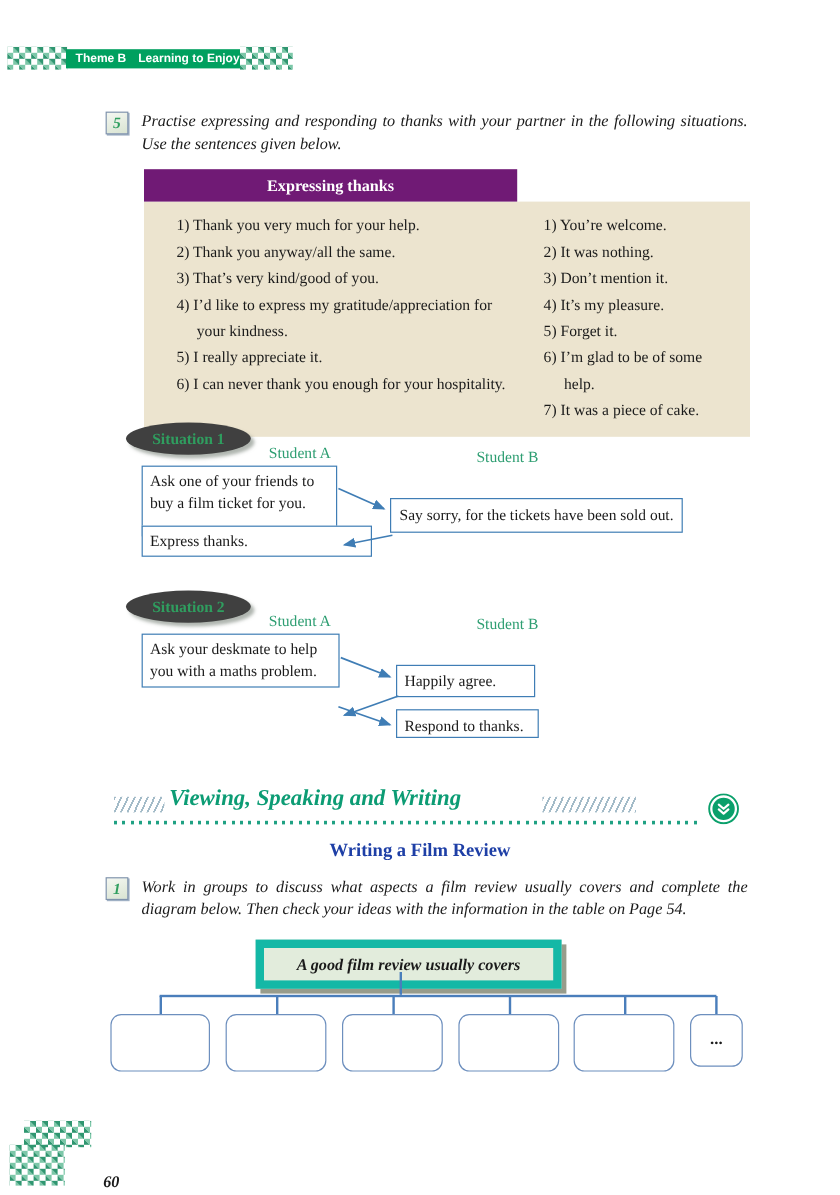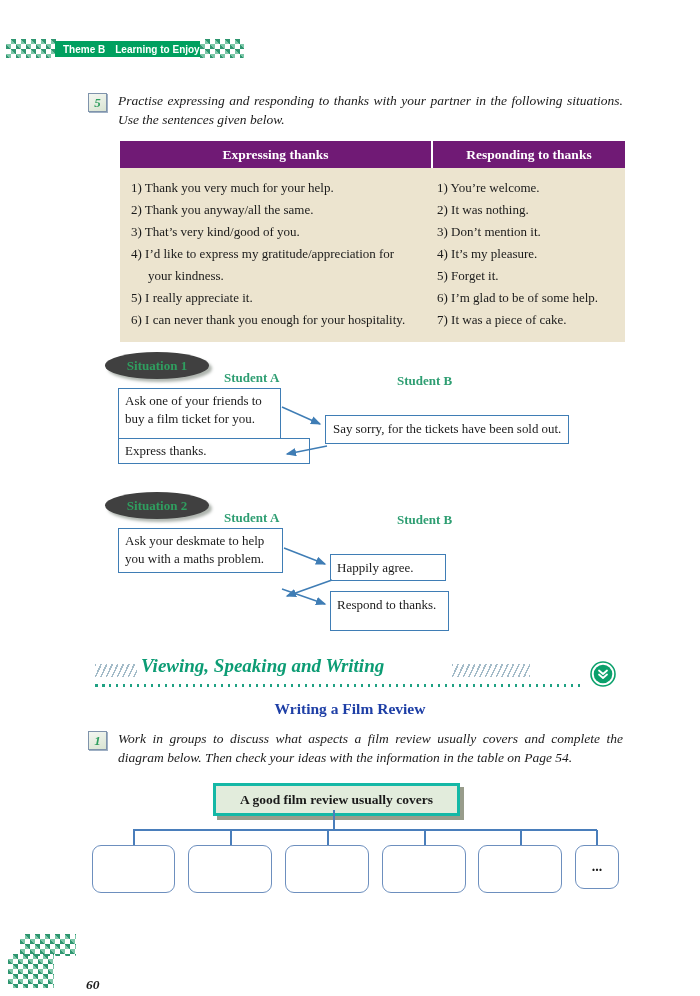--- a/index.html
+++ b/index.html
@@ -34,66 +34,66 @@
   .instr5{top:92px;}
   .instr1{top:730px;}
 
   
   .tbl{position:absolute;left:120px;top:141px;width:505px;}
   .thead{display:flex;gap:2px;background:#fff;}
   .th{background:#701a75;color:#fff;font-weight:bold;font-size:13.5px;height:27px;
     display:flex;align-items:center;justify-content:center;}
   .th-left{width:311px;}
   .th-right{flex:1;}
-  .tbody{background:#ece4cf;display:flex;padding:9px 0 11px;}
+  .tbody{background:#ece4cf;display:flex;padding:9px 16px 11px;}
   .col-left{width:311px;padding:0 10px 0 11px;box-sizing:border-box;}
   .col-right{flex:1;padding:0 6px 0 6px;box-sizing:border-box;}
   ul.list{margin:0;padding:0;list-style:none;}
   ul.list li{font-size:13px;line-height:22px;padding-left:17px;text-indent:-17px;}
 
   
   .sit-ellipse{position:absolute;width:104px;height:27px;background:#404040;border-radius:50%;
     display:flex;align-items:center;justify-content:center;color:#2f9e5f;font-weight:bold;
     font-size:13px;box-shadow:3px 3px 3px rgba(110,120,110,.55);}
   .sit1{left:105px;top:352px;}
   .sit2{left:105px;top:492px;}
-  .student{position:absolute;color:#2e9e72;font-weight:bold;font-size:13px;}
+  .student{position:absolute;color:#2e9e72;font-weight:normal;font-size:13px;}
   .s1a{left:224px;top:370px;} .s1b{left:397px;top:373px;}
   .s2a{left:224px;top:510px;} .s2b{left:397px;top:512px;}
 
   .tbox{position:absolute;border:1px solid #3f7db5;background:#fff;font-size:13px;
     line-height:18px;padding:3px 6px;box-sizing:border-box;}
   .b-s1a1{left:118px;top:388px;width:163px;height:59px;}
   .b-s1b1{left:325px;top:415px;height:29px;white-space:nowrap;line-height:21px;font-size:12.9px;padding:3px 7px;}
   .b-s1a2{left:118px;top:438px;width:192px;height:26px;}
   .b-s2a1{left:118px;top:528px;width:165px;height:45px;}
   .b-s2b1{left:330px;top:554px;width:116px;height:27px;line-height:19px;}
   .b-s2a2{left:118px;top:584px;width:160px;height:27px;line-height:19px;}
-  .b-s2b2{left:330px;top:591px;width:119px;height:40px;line-height:19px;}
+  .b-s2b2{left:330px;top:591px;width:119px;height:24px;line-height:19px;}
 
   .arrow-layer{position:absolute;left:0;top:0;width:700px;height:996px;pointer-events:none;}
 
   
   .hatch{position:absolute;height:13px;
     background-image:repeating-linear-gradient(115deg,#a3bbc8 0 1.5px,transparent 1.5px 5px);}
   .hatch-l{left:95px;top:664px;width:42px;}
   .hatch-r{left:452px;top:664px;width:78px;}
   .sec-title{position:absolute;left:141px;top:655px;font-size:19px;font-style:italic;
     font-weight:bold;color:#0c9c74;}
   .dotrow{position:absolute;left:95px;top:684px;width:490px;height:3px;
     background-image:repeating-linear-gradient(90deg,#1fa183 0 2.5px,transparent 2.5px 7px);}
   .chevcircle{position:absolute;left:590px;top:661px;width:26px;height:26px;}
 
   .film-title{position:absolute;left:0;top:700px;width:700px;text-align:center;
     color:#1e3fa6;font-weight:bold;font-size:15.5px;}
 
   
   .top-box{position:absolute;left:213px;top:783px;width:241px;height:27px;background:#e2ecdc;
-    border:3px solid #14b8a6;box-shadow:4px 4px 0 #989c8b;display:flex;align-items:center;
-    justify-content:center;font-size:13.5px;font-weight:600;}
+    border:7px solid #14b8a6;box-shadow:4px 4px 0 #989c8b;display:flex;align-items:center;
+    justify-content:center;font-size:13.5px;font-weight:600;font-style:italic;}
   .dline{position:absolute;background:#4a7ebb;}
   .vline1{left:333px;top:810px;width:1.5px;height:19px;}
   .hline{left:133px;top:829px;width:464px;height:1.5px;}
   .stub{top:830px;width:1.5px;height:15px;}
   .st1{left:133px;} .st2{left:230px;} .st3{left:327px;} .st4{left:424px;} .st5{left:520px;} .st6{left:596px;}
   .child{position:absolute;top:845px;height:48px;border:1.5px solid #6d8fbe;border-radius:9px;
     background:#fff;box-sizing:border-box;}
   .c1{left:92px;width:83px;} .c2{left:188px;width:84px;} .c3{left:285px;width:84px;}
   .c4{left:382px;width:84px;} .c5{left:478px;width:84px;}
   .c6{left:575px;width:44px;height:44px;display:flex;align-items:center;justify-content:center;
@@ -114,21 +114,20 @@
   <div class="checker deco-tr"></div>
 
   <div class="badge badge5">
     <span>5</span>
   </div>
   <div class="instr instr5">Practise expressing and responding to thanks with your partner in the following situations. Use the sentences given below.</div>
 
   <div class="tbl">
     <div class="thead">
       <div class="th th-left">Expressing thanks</div>
-      <div class="th th-right">Responding to thanks</div>
     </div>
     <div class="tbody">
       <div class="col-left">
         <ul class="list">
           <li>1) Thank you very much for your help.</li>
           <li>2) Thank you anyway/all the same.</li>
           <li>3) That’s very kind/good of you.</li>
           <li>4) I’d like to express my gratitude/appreciation for your kindness.</li>
           <li>5) I really appreciate it.</li>
           <li>6) I can never thank you enough for your hospitality.</li>

